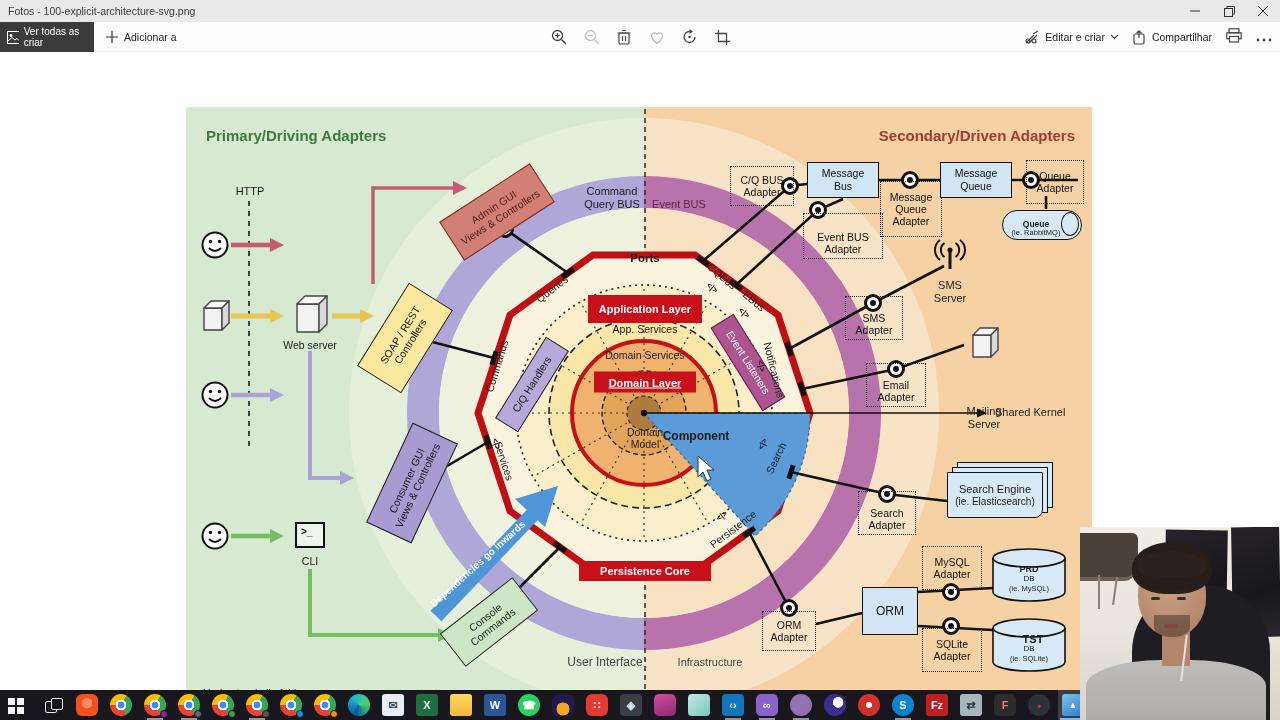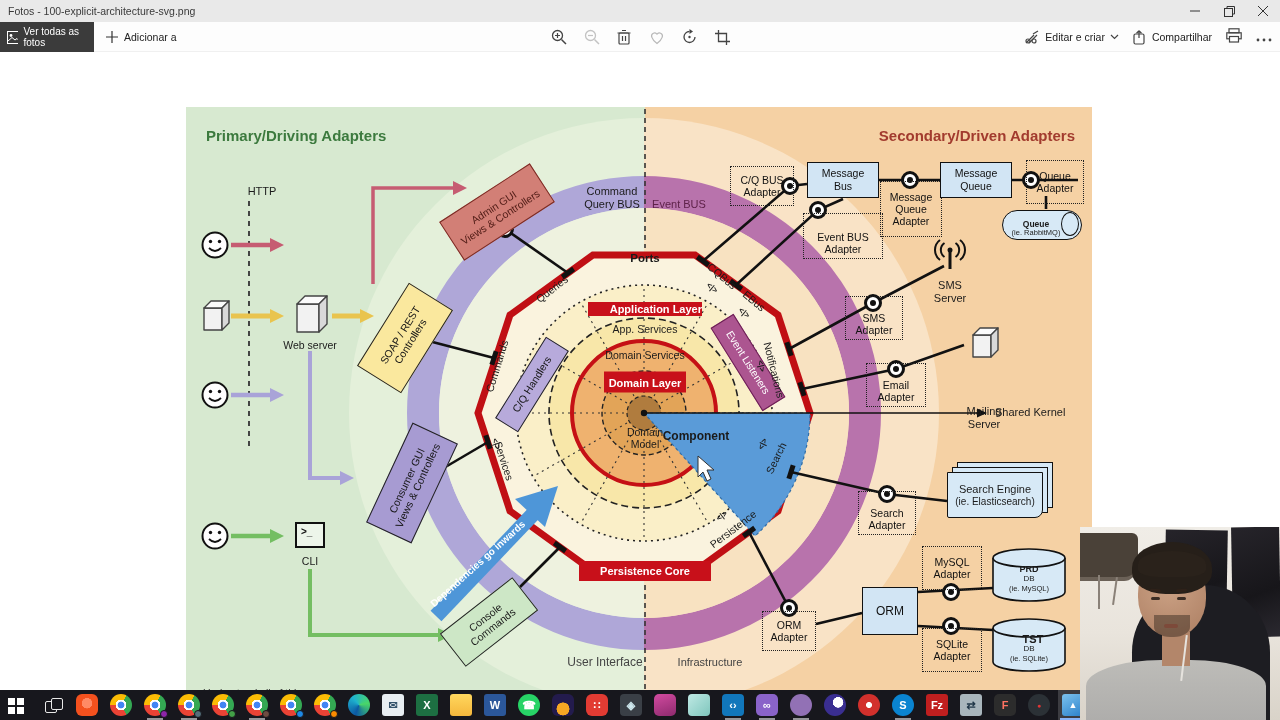--- a/index.html
+++ b/index.html
@@ -105,21 +105,21 @@
     </div>
   </div>
 
   <div class="toolbar">
     <div class="viewall">
       <svg width="13" height="13">
           <rect x="0.5" y="0.5" width="12" height="12" fill="none" stroke="#fff"></rect>
           <circle cx="4" cy="4.5" r="1.4" fill="#fff"></circle>
           <path d="M1 10 L5 6.5 L8 9 L10 7.5 L12 9.5" stroke="#fff" fill="none"></path>
         </svg>
-      <span>Ver todas as fotos</span>
+      <span>Ver todas as criar</span>
     </div>
     <div class="addto">
       <svg width="12" height="12">
           <path d="M6 0 V12 M0 6 H12" stroke="#333" stroke-width="1.2"></path>
         </svg>
       <span>Adicionar a</span>
     </div>
 
     <div class="ticon" style="left:548px;">
       <svg width="16" height="16">
@@ -392,21 +392,21 @@
         <path d="M993 576 V610 A36 9 0 0 0 1065 610 V576" fill="#d7e9f6"></path>
         <ellipse cx="1029" cy="576" rx="36" ry="9" fill="#d7e9f6"></ellipse>
       </g>
 
       <path d="M698 404 L698 425 L703 420 L707 429 L711 427 L707 418 L714 418 Z" fill="#fff" stroke="#333" stroke-width="1"></path>
     </svg>
 
     <div class="lbl bold" style="left:206px;top:84px;transform:translate(0,-50%);font-size:15px;color:#3c7a3e;">Primary/Driving Adapters</div>
     <div class="lbl bold" style="left:1075px;top:84px;transform:translate(-100%,-50%);font-size:15px;color:#a23b2e;">Secondary/Driven Adapters</div>
 
-    <div class="lbl" style="left:262px;top:139px;font-size:11px;">HTTP</div>
+    <div class="lbl" style="left:250px;top:139px;font-size:11px;">HTTP</div>
     <div class="lbl" style="left:310px;top:293px;">Web server</div>
     <div class="cli" style="left:295px;top:470px;width:30px;height:26px;"><span>&gt;_</span></div>
     <div class="lbl" style="left:310px;top:509px;">CLI</div>
 
     <div class="rotbox" style="left:443px;top:137px;width:108px;height:46px;transform:rotate(-33deg);background:#d27f76;border-color:#7a2b24;color:#4f1b15;"><span>Admin GUI
 Views &amp; Controllers</span></div>
     <div class="rotbox" style="left:356px;top:260px;width:98px;height:52px;transform:rotate(-58deg);background:#fae89e;"><span>SOAP / REST
 Controllers</span></div>
     <div class="rotbox" style="left:357px;top:406px;width:110px;height:50px;transform:rotate(-65deg);background:#a79bd2;"><span>Consumer GUI
 Views &amp; Controllers</span></div>
@@ -429,26 +429,26 @@
     <div class="lbl" style="left:776px;top:406px;transform:translate(-50%,-50%) rotate(-64deg);">Search</div>
     <div class="lbl" style="left:733px;top:477px;transform:translate(-50%,-50%) rotate(-37deg);">Persistence</div>
 
     <div class="lbl bold" style="left:712px;top:236px;font-size:8px;transform:translate(-50%,-50%) rotate(40deg);">&lt;|&gt;</div>
     <div class="lbl bold" style="left:744px;top:261px;font-size:8px;transform:translate(-50%,-50%) rotate(40deg);">&lt;|&gt;</div>
     <div class="lbl bold" style="left:761px;top:314px;font-size:8px;transform:translate(-50%,-50%) rotate(76deg);">&lt;|&gt;</div>
     <div class="lbl bold" style="left:763px;top:392px;font-size:8px;transform:translate(-50%,-50%) rotate(-64deg);">&lt;|&gt;</div>
     <div class="lbl bold" style="left:722px;top:464px;font-size:8px;transform:translate(-50%,-50%) rotate(-37deg);">&lt;|&gt;</div>
     <div class="lbl bold" style="left:496px;top:392px;font-size:8px;transform:translate(-50%,-50%) rotate(72deg);">&lt;|&gt;</div>
 
-    <div class="redbox" style="left:645px;top:257px;width:114px;height:14px;justify-content:flex-end;">
+    <div class="redbox" style="left:645px;top:257px;width:114px;height:28px;">
         <span>Application Layer</span>
       </div>
     <div class="lbl" style="left:645px;top:277px;">App. Services</div>
     <div class="lbl" style="left:645px;top:303px;">Domain Services</div>
-    <div class="redbox" style="left:645px;top:330px;width:82px;height:21px;">
+    <div class="redbox" style="left:645px;top:330px;width:102px;height:21px;text-decoration:underline;">
         <span>Domain Layer</span>
       </div>
     <div class="lbl" style="left:645px;top:386px;">Domain
 Model</div>
     <div class="lbl bold" style="left:696px;top:384px;font-size:12px;">Component</div>
     <div class="redbox" style="left:645px;top:519px;width:132px;height:20px;">
         <span>Persistence Core</span>
       </div>
     <div class="lbl" style="left:478px;top:512px;transform:translate(-50%,-50%) rotate(-42deg);color:#fff;font-size:10px;font-weight:bold;">Dependencies go inwards</div>
     <div class="lbl" style="left:995px;top:360px;transform:translate(0,-50%);font-size:11px;">Shared Kernel</div>

